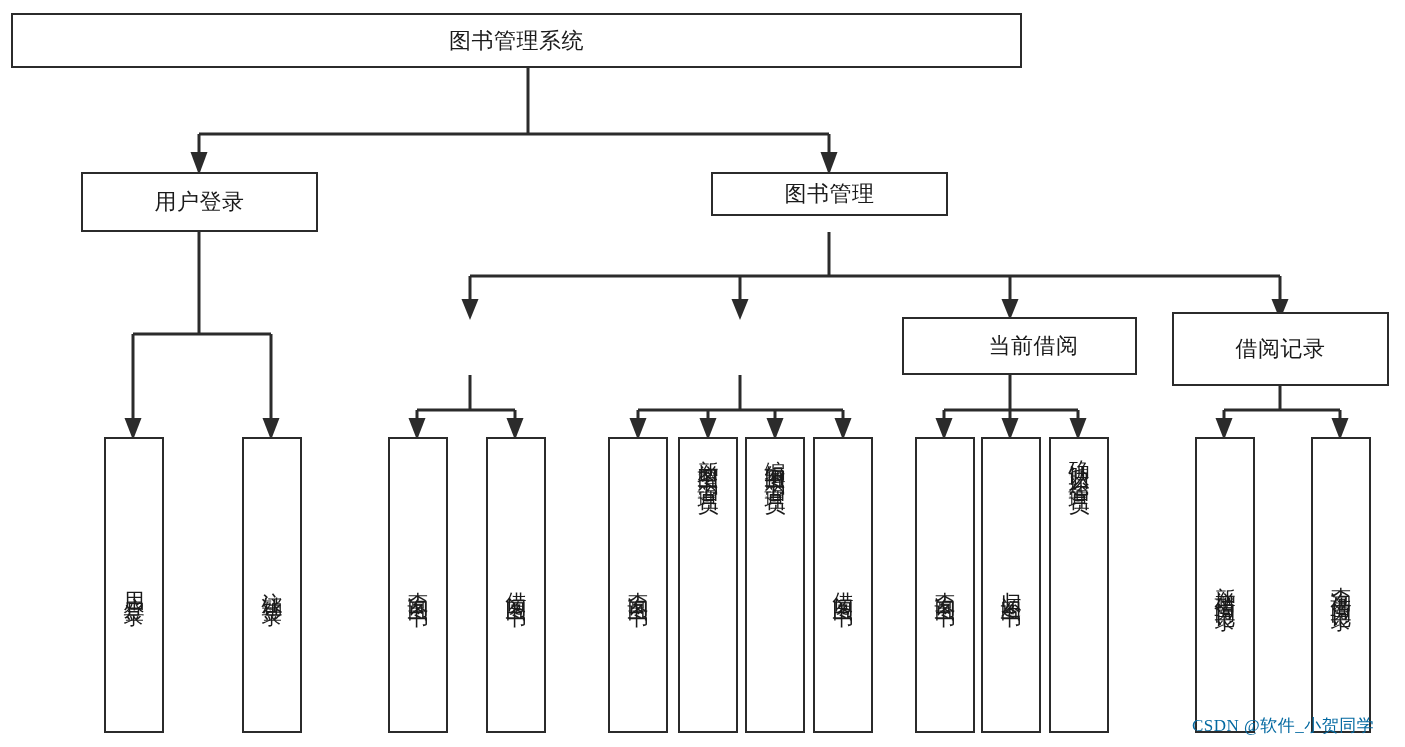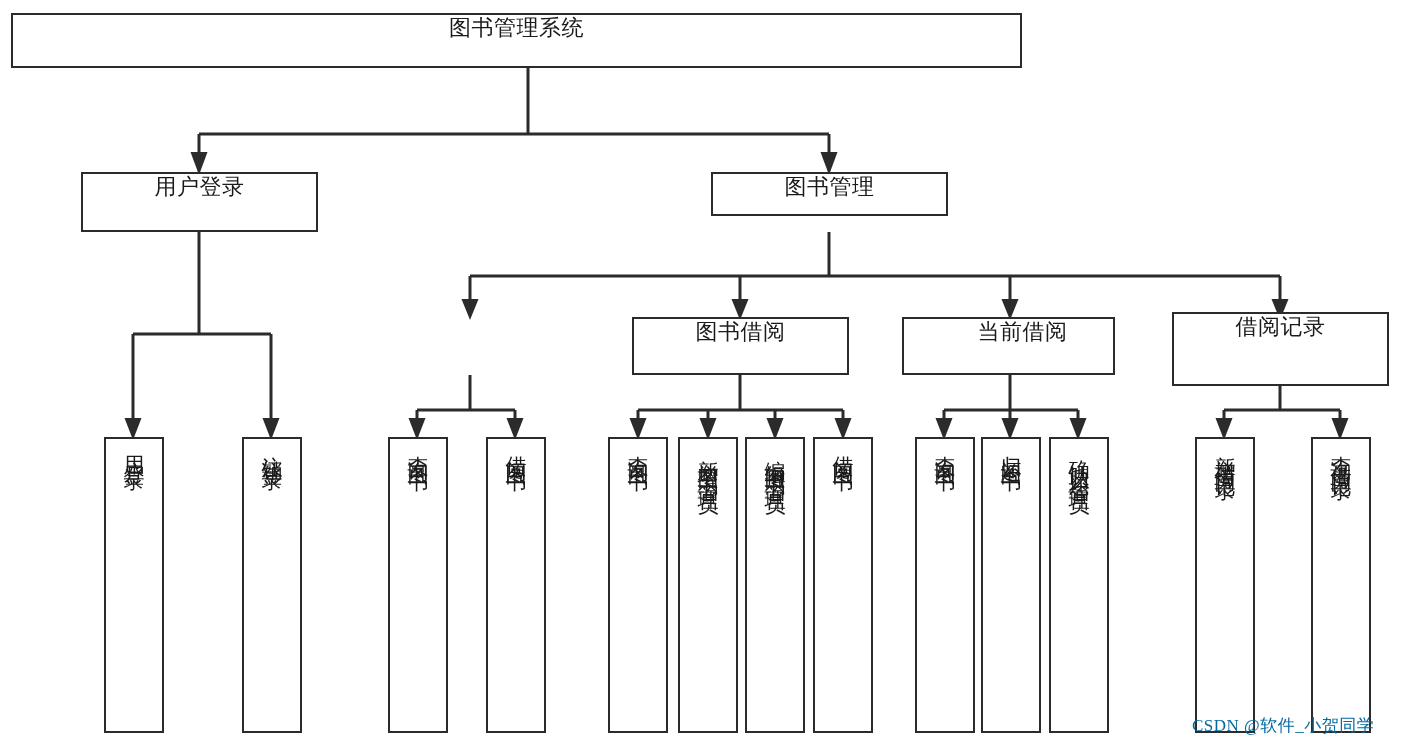--- a/index.html
+++ b/index.html
@@ -28,21 +28,21 @@
     width: 1405px;
     height: 747px;
     display: block;
   }
   .node-box {
     position: absolute;
     box-sizing: border-box;
     background: #ffffff;
     border: 2.5px solid #2b2b2b;
     display: flex;
-    align-items: flex-start;
+    align-items: center;
     justify-content: center;
     overflow: hidden;
   }
   .node-label-h {
     font-size: 22px;
     color: #1a1a1a;
     line-height: 1.15;
     white-space: nowrap;
     letter-spacing: 0.5px;
   }
@@ -162,25 +162,22 @@
 
   <div class="node-box" style="left:81px; top:172px; width:237px; height:60px;">
     <span class="node-label-h">用户登录</span>
   </div>
 
   <div class="node-box" style="left:711px; top:172px; width:237px; height:44px;">
     <span class="node-label-h">图书管理</span>
   </div>
 
 
-  <div class="node-box" style="left:632px; top:317px; width:217px; height:58px;">
-    <span class="node-label-h">图书借阅</span>
-  </div>
-
-  <div class="node-box" style="left:902px; top:317px; width:213px; height:58px;padding-left:28px;">
+
+  <div class="node-box" style="left:902px; top:317px; width:235px; height:58px;padding-left:28px;">
     <span class="node-label-h">当前借阅</span>
   </div>
 
   <div class="node-box" style="left:1172px; top:312px; width:217px; height:74px;">
     <span class="node-label-h">借阅记录</span>
   </div>
 
   <div class="node-box leaf-box" style="left:104px; top:437px; width:60px; height:296px;">
     <span class="node-label-v">用户登录</span>
   </div>

